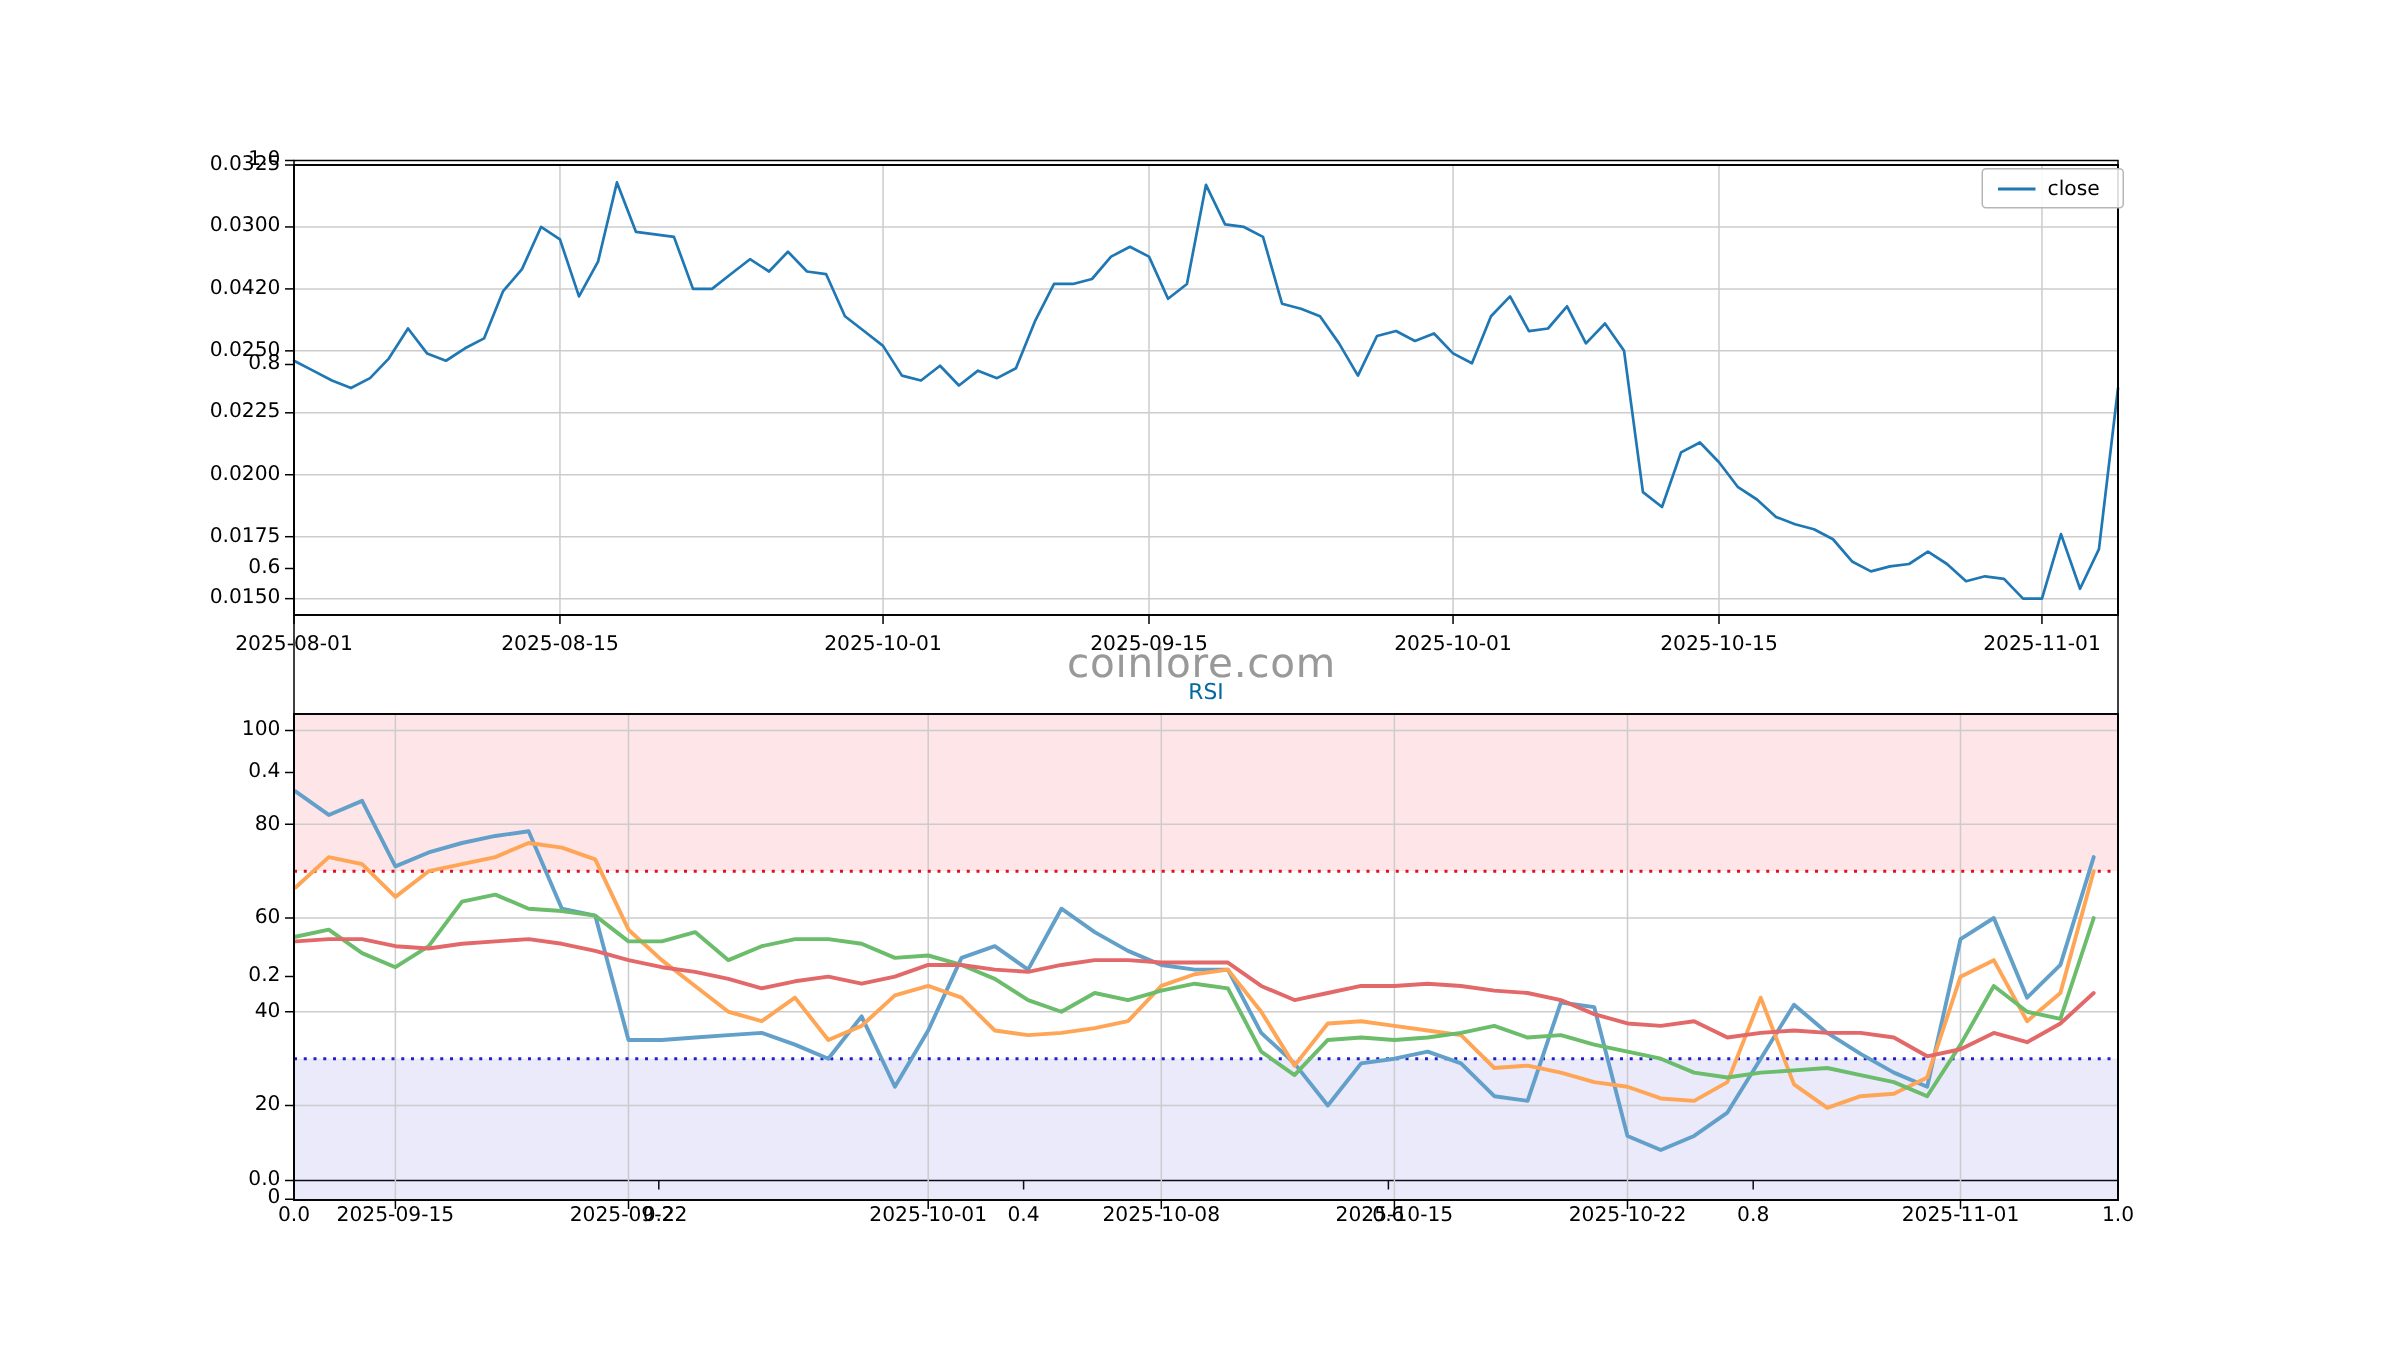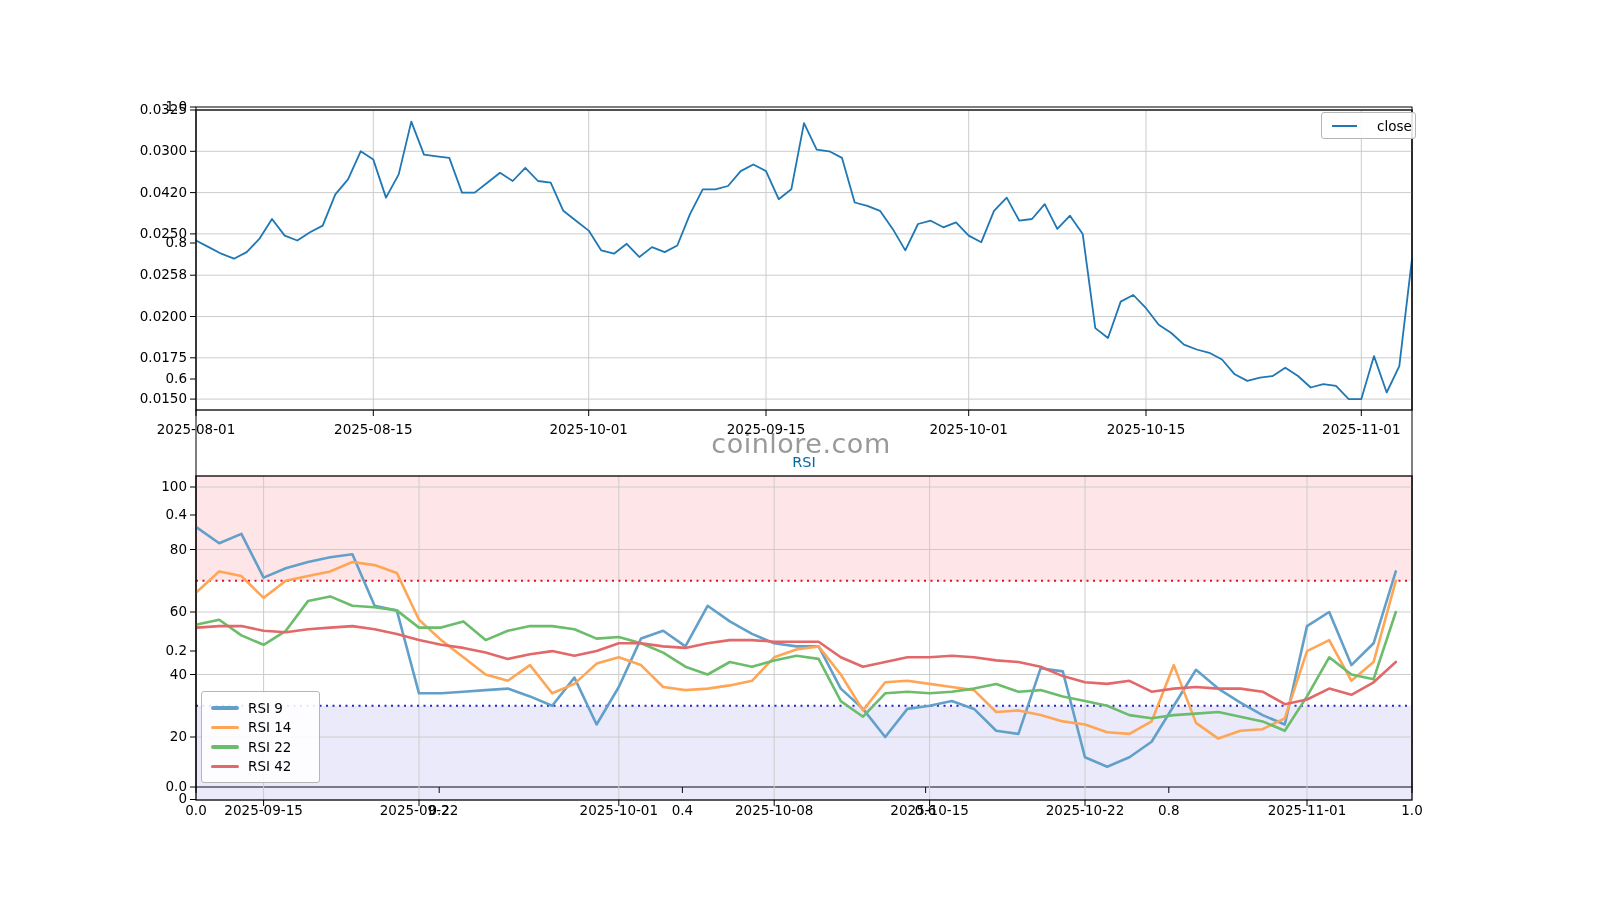--- a/index.html
+++ b/index.html
@@ -9,21 +9,21 @@
   .tick-label{position:absolute;font-size:13.5px;color:#000;white-space:nowrap;
               transform:translate(-50%,-50%);line-height:1;}
   .tick-label.ralign{transform:translate(-100%,-50%);}
   .watermark{position:absolute;left:801px;top:443px;transform:translate(-50%,-50%);
              font-size:27px;color:#999999;letter-spacing:0.5px;}
   .axes-title{position:absolute;left:804px;top:462px;transform:translate(-50%,-50%);
               font-size:14.5px;color:#0369a1;}
   .legend{position:absolute;background:rgba(255,255,255,0.88);border:1px solid #b6b6b6;
           border-radius:3px;font-size:13.5px;color:#000;}
   .legend-close{left:1321px;top:112px;width:83px;height:25px;display:flex;align-items:center;
-                gap:20px;padding-left:10px;}
+                gap:8px;padding-left:10px;}
   .legend-close .lsample{display:inline-block;width:25px;height:2px;background:#1f77b4;}
   .legend-rsi{left:201px;top:691px;width:108px;padding:6px 0 6px 9px;}
   .legend-rsi .lrow{display:flex;align-items:center;gap:9px;height:19.5px;}
   .legend-rsi .lsample{display:inline-block;width:28px;height:3.5px;border-radius:2px;}
 </style>
 </head>
 <body>
 
 <div class="figure">
   <svg class="plot" id="plot" width="1600" height="900">
@@ -109,43 +109,25 @@
     </svg>
 
   <div class="watermark">coinlore.com</div>
   <div class="axes-title">RSI</div>
 
   <div class="legend legend-close">
     <span class="lsample"></span>
     <span>close</span>
   </div>
 
-  <div class="legend legend-rsi">
-    <div class="lrow">
-      <span class="lsample" style="background: rgb(98, 160, 202);"></span>
-      <span>RSI 9</span>
-    </div>
-    <div class="lrow">
-      <span class="lsample" style="background: rgb(255, 165, 86);"></span>
-      <span>RSI 14</span>
-    </div>
-    <div class="lrow">
-      <span class="lsample" style="background: rgb(107, 188, 107);"></span>
-      <span>RSI 22</span>
-    </div>
-    <div class="lrow">
-      <span class="lsample" style="background: rgb(226, 104, 105);"></span>
-      <span>RSI 42</span>
-    </div>
-  </div>
 <div class="tick-label ralign" style="left: 187px; top: 110px;">0.0325</div>
     <div class="tick-label ralign" style="left: 187px; top: 151.3px; text-align: center;">0.0300</div>
     <div class="tick-label ralign" style="left: 187px; top: 192.6px;">0.0420</div>
     <div class="tick-label ralign" style="left: 187px; top: 233.9px;">0.0250</div>
-    <div class="tick-label ralign" style="left: 187px; top: 275.2px;">0.0258</div>
+    <div class="tick-label ralign" style="left: 187px; top: 275.2px;">0.0225</div>
     <div class="tick-label ralign" style="left: 187px; top: 316.5px;">0.0200</div>
     <div class="tick-label ralign" style="left: 187px; top: 357.8px;">0.0175</div>
     <div class="tick-label ralign" style="left: 187px; top: 399.1px;">0.0150</div>
     <div class="tick-label" style="left: 196px; top: 430px;">2025-08-01</div>
     <div class="tick-label" style="left: 373.333px; top: 430px;">2025-08-15</div>
     <div class="tick-label" style="left: 588.667px; top: 430px;">2025-10-01</div>
     <div class="tick-label" style="left: 766px; top: 430px;">2025-09-15</div>
     <div class="tick-label" style="left: 968.667px; top: 430px;">2025-10-01</div>
     <div class="tick-label" style="left: 1146px; top: 430px;">2025-10-15</div>
     <div class="tick-label" style="left: 1361.33px; top: 430px;">2025-11-01</div>

